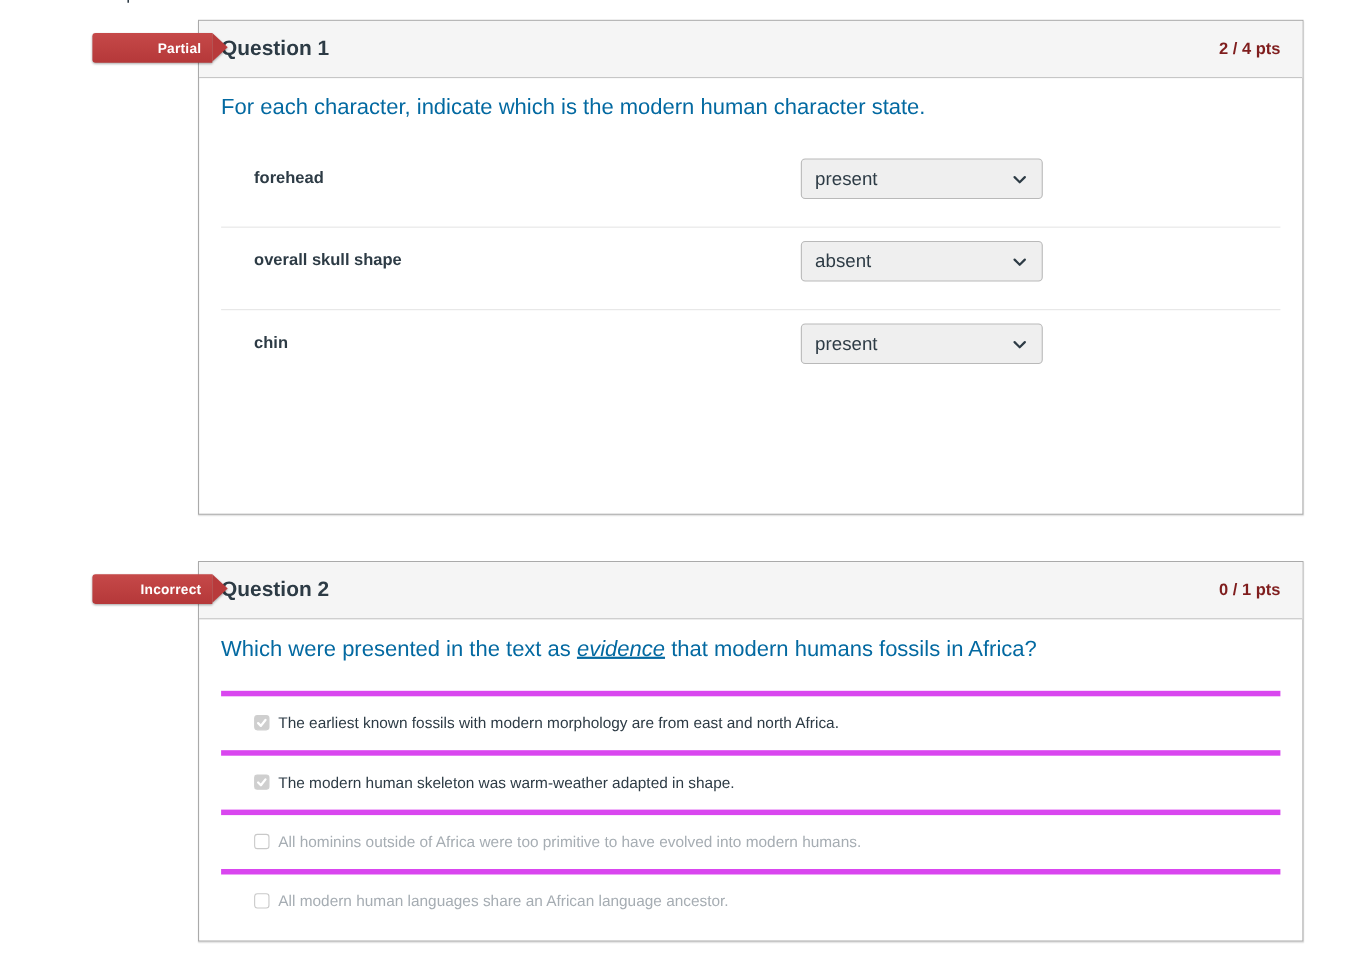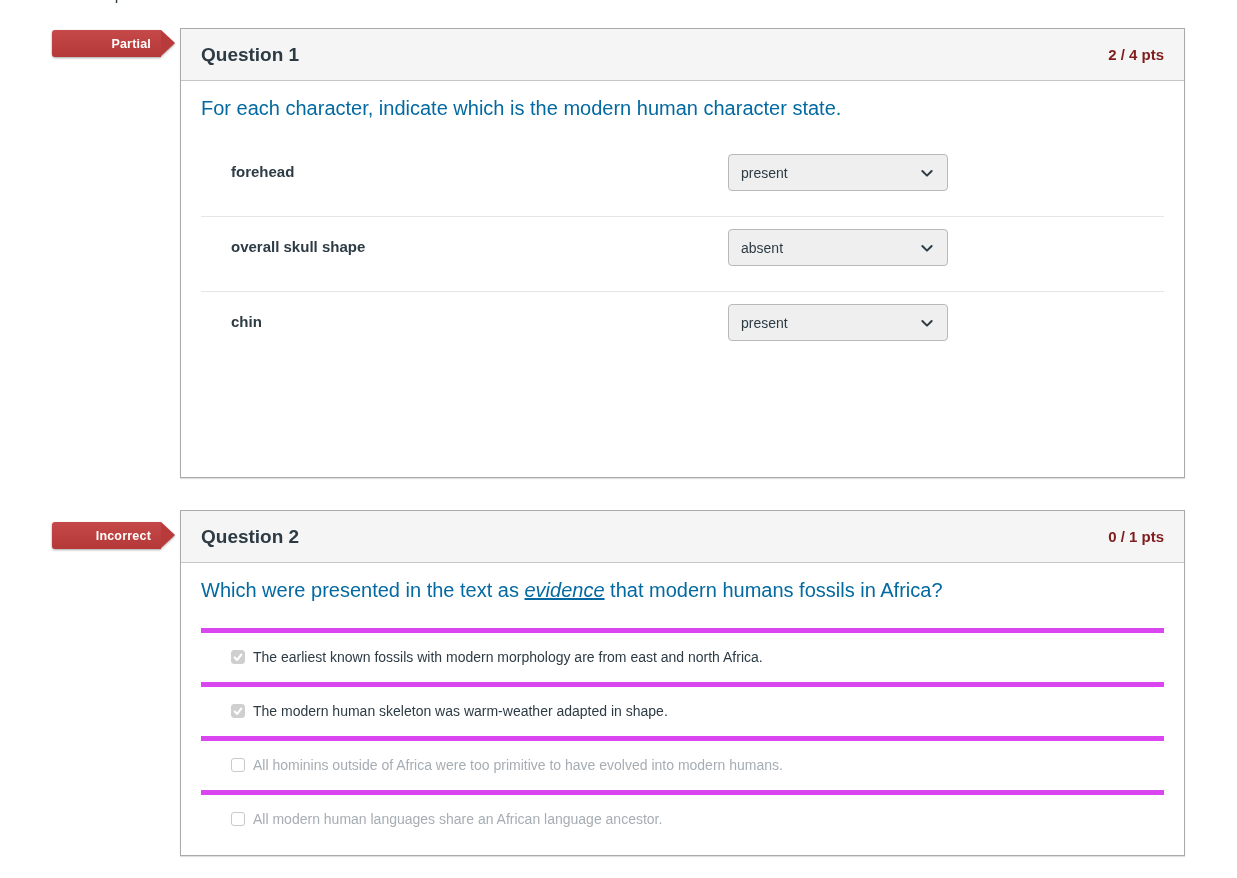--- a/index.html
+++ b/index.html
@@ -17,39 +17,39 @@
     font-size: 16px; color: #2D3B45; white-space: nowrap;
   }
 
   
   .card {
     position: absolute; left: 180px; width: 1005px;
     background: #ffffff;
     border: 1px solid #aaaaaa;
     box-shadow: 0 1px 1px rgba(0,0,0,0.12);
   }
-  .card.q1 { top: 28px; height: 450px; }
+  .card.q1 { top: 18px; height: 450px; }
   .card.q2 { top: 510px; height: 346px; }
 
   .card-header {
     height: 52px; background: #F5F5F5;
     border-bottom: 1px solid #c6c6c6;
     display: flex; align-items: center; justify-content: space-between;
     padding: 0 20px;
   }
   .q-title { font-size: 19px; font-weight: 700; color: #2D3B45; }
   .q-points { font-size: 15px; font-weight: 600; color: #7f1d1d; }
 
   .card-body { padding: 0 20px; }
   .prompt { margin-top: 16px; font-size: 20px; line-height: 22px; color: #0369a1; }
   .prompt .em { font-style: italic; text-decoration: underline; }
 
   
   .flag {
-    position: absolute; left: 52px; width: 109px; height: 27px;
+    position: absolute; left: 84px; width: 109px; height: 27px;
     background: linear-gradient(#c64949, #b53839);
     border-radius: 3px 0 0 3px;
     display: flex; align-items: center; justify-content: flex-end;
     filter: drop-shadow(0 1px 1px rgba(0,0,0,0.35));
     z-index: 5;
   }
   .flag::after {
     content: ""; position: absolute; left: 100%; top: 0;
     border-top: 13.5px solid transparent;
     border-bottom: 13.5px solid transparent;
@@ -74,21 +74,21 @@
     font-size: 15px; font-weight: 600; color: #2D3B45;
   }
   .select-box {
     margin-left: auto; margin-right: 216px;
     width: 220px; height: 37px;
     background: #efefef;
     border: 1px solid #b9b9b9; border-radius: 4px;
     display: flex; align-items: center;
     padding: 0 12px; cursor: pointer;
   }
-  .select-value { font-size: 14px; color: #2D3B45; flex: 1; }
+  .select-value { font-size: 17px; color: #2D3B45; flex: 1; }
   .chevron { width: 16px; height: 16px; flex: none; display: block; }
 
   
   .options { margin-top: 27px; }
   .option-row {
     display: flex; align-items: flex-start;
     padding: 16px 0 16px 30px;
     border-top: 5px solid #d946ef;
     font-size: 14px; line-height: 17px;
   }

